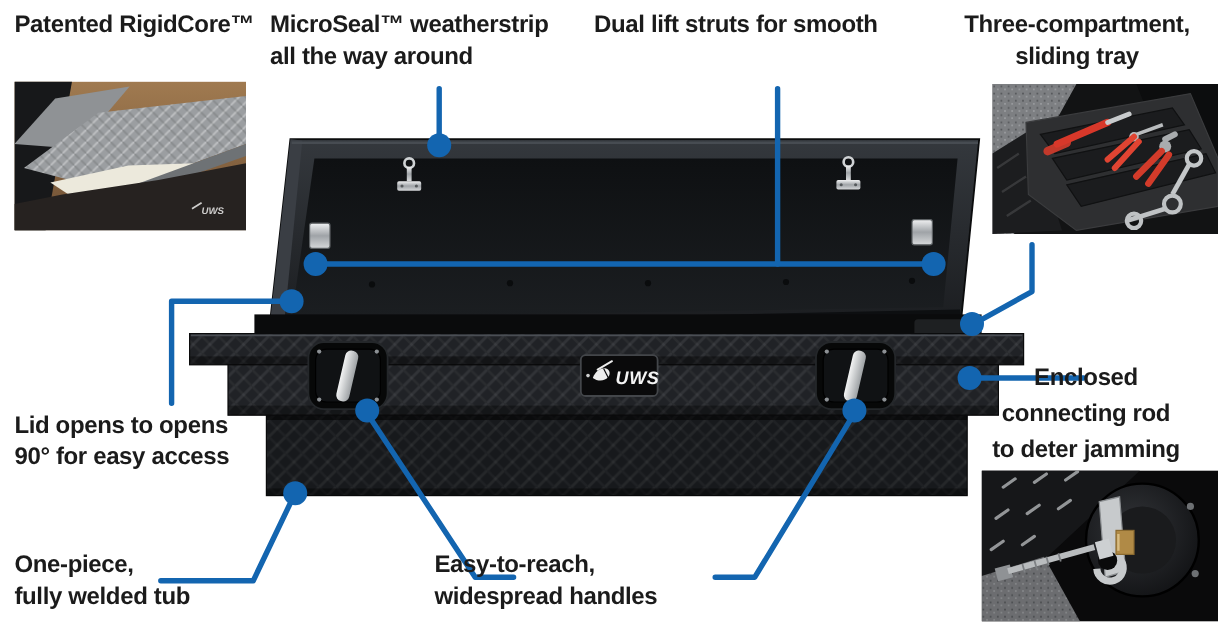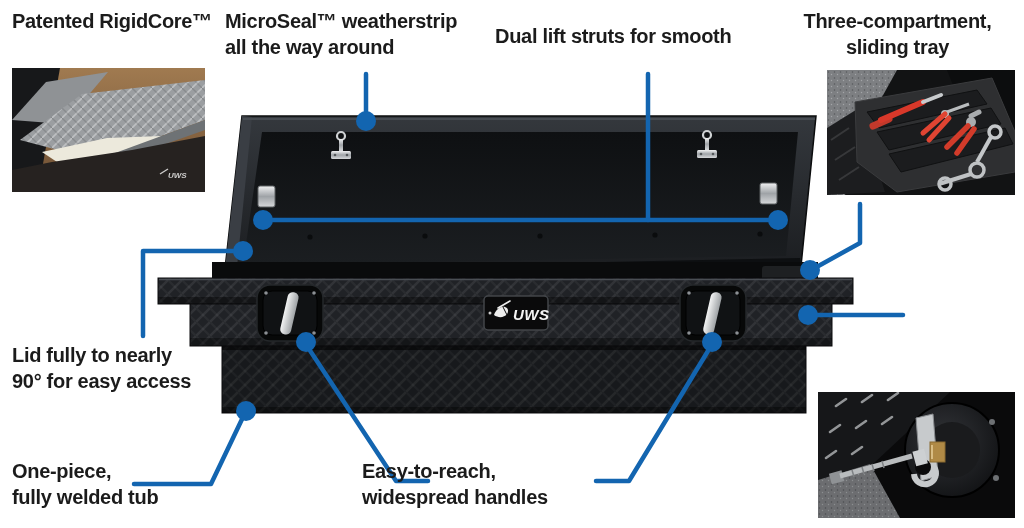--- a/index.html
+++ b/index.html
@@ -253,38 +253,43 @@
 
   <div class="label" style="left:12px;top:8px">
     <div>Patented RigidCore™</div>
   </div>
 
   <div class="label center" style="left:225px;top:8px;width:285px">
     <div>MicroSeal™ weatherstrip</div>
     <div>all the way around</div>
   </div>
 
-  <div class="label center" style="left:495px;top:23px;width:305px">
+  <div class="label center" style="left:495px;top:8px;width:305px">
     <div>Dual lift struts for smooth</div>
   </div>
 
   <div class="label right" style="left:780px;top:8px;width:235px">
     <div>Three-compartment,</div>
     <div>sliding tray</div>
   </div>
 
   <div class="label" style="left:12px;top:342px">
-    <div>Lid fully to nearly</div>
+    <div>Lid opens to opens</div>
     <div>90° for easy access</div>
   </div>
 
   <div class="label" style="left:12px;top:458px">
     <div>One-piece,</div>
     <div>fully welded tub</div>
   </div>
 
   <div class="label center" style="left:362px;top:458px;width:300px">
     <div>Easy-to-reach,</div>
     <div>widespread handles</div>
   </div>
 
+  <div class="label right" style="left:795px;top:300px;width:220px;line-height:30px">
+    <div>Enclosed</div>
+    <div>connecting rod</div>
+    <div>to deter jamming</div>
+  </div>
 
 </div>
 
 </body></html>

